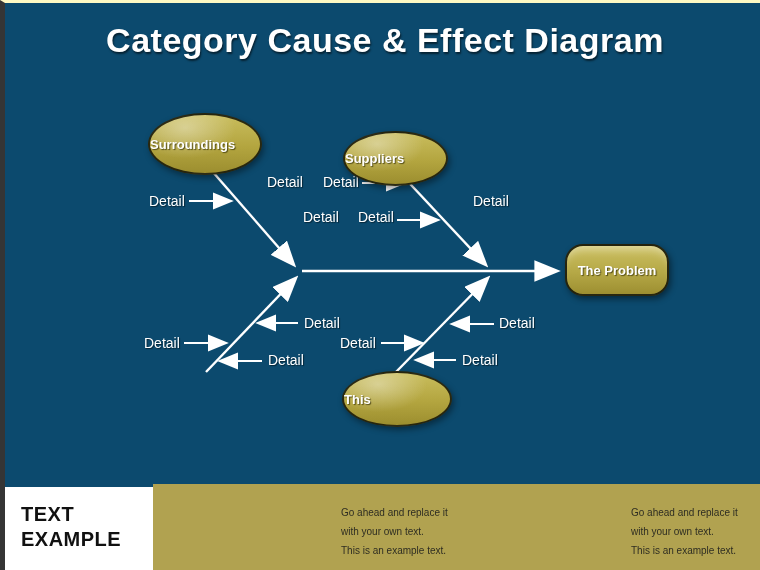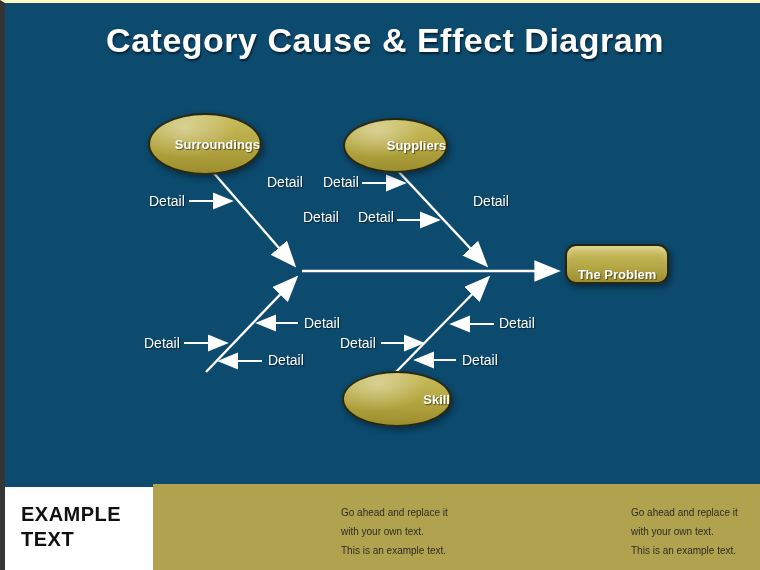--- a/index.html
+++ b/index.html
@@ -10,29 +10,29 @@
   .title{position:absolute;left:0;top:18px;width:760px;text-align:center;
          color:#ffffff;font-size:34px;font-weight:bold;letter-spacing:.5px;
          text-shadow:1px 2px 2px rgba(0,0,0,.55);margin:0;}
   
   .ellipse{position:absolute;border-radius:50%;
      background:
        radial-gradient(ellipse at 32% 22%, rgba(255,255,255,.38), rgba(255,255,255,0) 48%),
        linear-gradient(180deg,#c9bd5d 0%,#b3a53f 55%,#9c8e2f 100%);
      border:2px solid rgba(26,26,10,.9);
      box-shadow:2px 3px 6px rgba(0,0,0,.40);
-     display:flex;align-items:center;justify-content:flex-end;box-sizing:border-box;}
+     display:flex;align-items:center;justify-content:flex-start;box-sizing:border-box;}
   .ellipse span{color:#fff;font-weight:bold;font-size:13px;
      text-shadow:1px 1px 1px rgba(60,55,10,.8);}
-  .problem-box{position:absolute;left:560px;top:241px;width:104px;height:40px;
-     border-radius:11px;box-sizing:border-box;
+  .problem-box{position:absolute;left:560px;top:241px;width:104px;height:52px;
+     border-radius:18px;box-sizing:border-box;
      background:linear-gradient(180deg,#ccc061 0%,#b5a846 55%,#9d8f31 100%);
      border:2px solid rgba(22,22,8,.9);
      box-shadow:2px 3px 6px rgba(0,0,0,.45), inset 0 9px 10px -6px rgba(255,255,255,.45);
-     display:flex;align-items:flex-end;justify-content:center;}
+     display:flex;align-items:center;justify-content:center;}
   .problem-box span{color:#fff;font-weight:bold;font-size:13px;
      text-shadow:1px 1px 1px rgba(60,55,10,.8);}
   .bones{position:absolute;left:0;top:0;width:760px;height:480px;}
   .detail{position:absolute;color:#ffffff;font-size:14px;line-height:14px;
           text-shadow:1px 1px 1px rgba(0,0,0,.5);white-space:nowrap;}
   
   .footer{position:absolute;left:0;top:481px;width:760px;height:89px;}
   .footer .olive-bar{position:absolute;left:148px;top:0;width:612px;height:89px;background:#b1a250;}
   .footer .example-box{position:absolute;left:0;top:3px;width:148px;height:86px;background:#ffffff;}
   .example-text{margin:15px 0 0 16px;color:#111111;font-size:20px;font-weight:bold;
@@ -82,25 +82,25 @@
   <div class="detail" style="left:139px;top:333px">Detail</div>
   <div class="detail" style="left:299px;top:313px">Detail</div>
   <div class="detail" style="left:263px;top:350px">Detail</div>
   <div class="detail" style="left:335px;top:333px">Detail</div>
   <div class="detail" style="left:494px;top:313px">Detail</div>
   <div class="detail" style="left:457px;top:350px">Detail</div>
 
   <div class="ellipse" style="left:143px;top:110px;width:114px;height:62px">
     <span>Surroundings</span>
   </div>
-  <div class="ellipse" style="left:338px;top:115px;width:105px;height:55px">
+  <div class="ellipse" style="left:338px;top:128px;width:105px;height:55px">
     <span>Suppliers</span>
   </div>
   <div class="ellipse" style="left:337px;top:368px;width:110px;height:56px">
-    <span>Skill</span>
+    <span>This</span>
   </div>
 
   <div class="problem-box">
     <span>The Problem</span>
   </div>
 
   <div class="footer">
     <div class="olive-bar">
       <div class="placeholder p1">
         <div>Go ahead and replace it</div>
@@ -108,19 +108,19 @@
         <div>This is an example text.</div>
       </div>
       <div class="placeholder p2">
         <div>Go ahead and replace it</div>
         <div>with your own text.</div>
         <div>This is an example text.</div>
       </div>
     </div>
     <div class="example-box">
       <div class="example-text">
+        <div>TEXT</div>
         <div>EXAMPLE</div>
-        <div>TEXT</div>
       </div>
     </div>
   </div>
 
 </div>
 
 </body></html>

